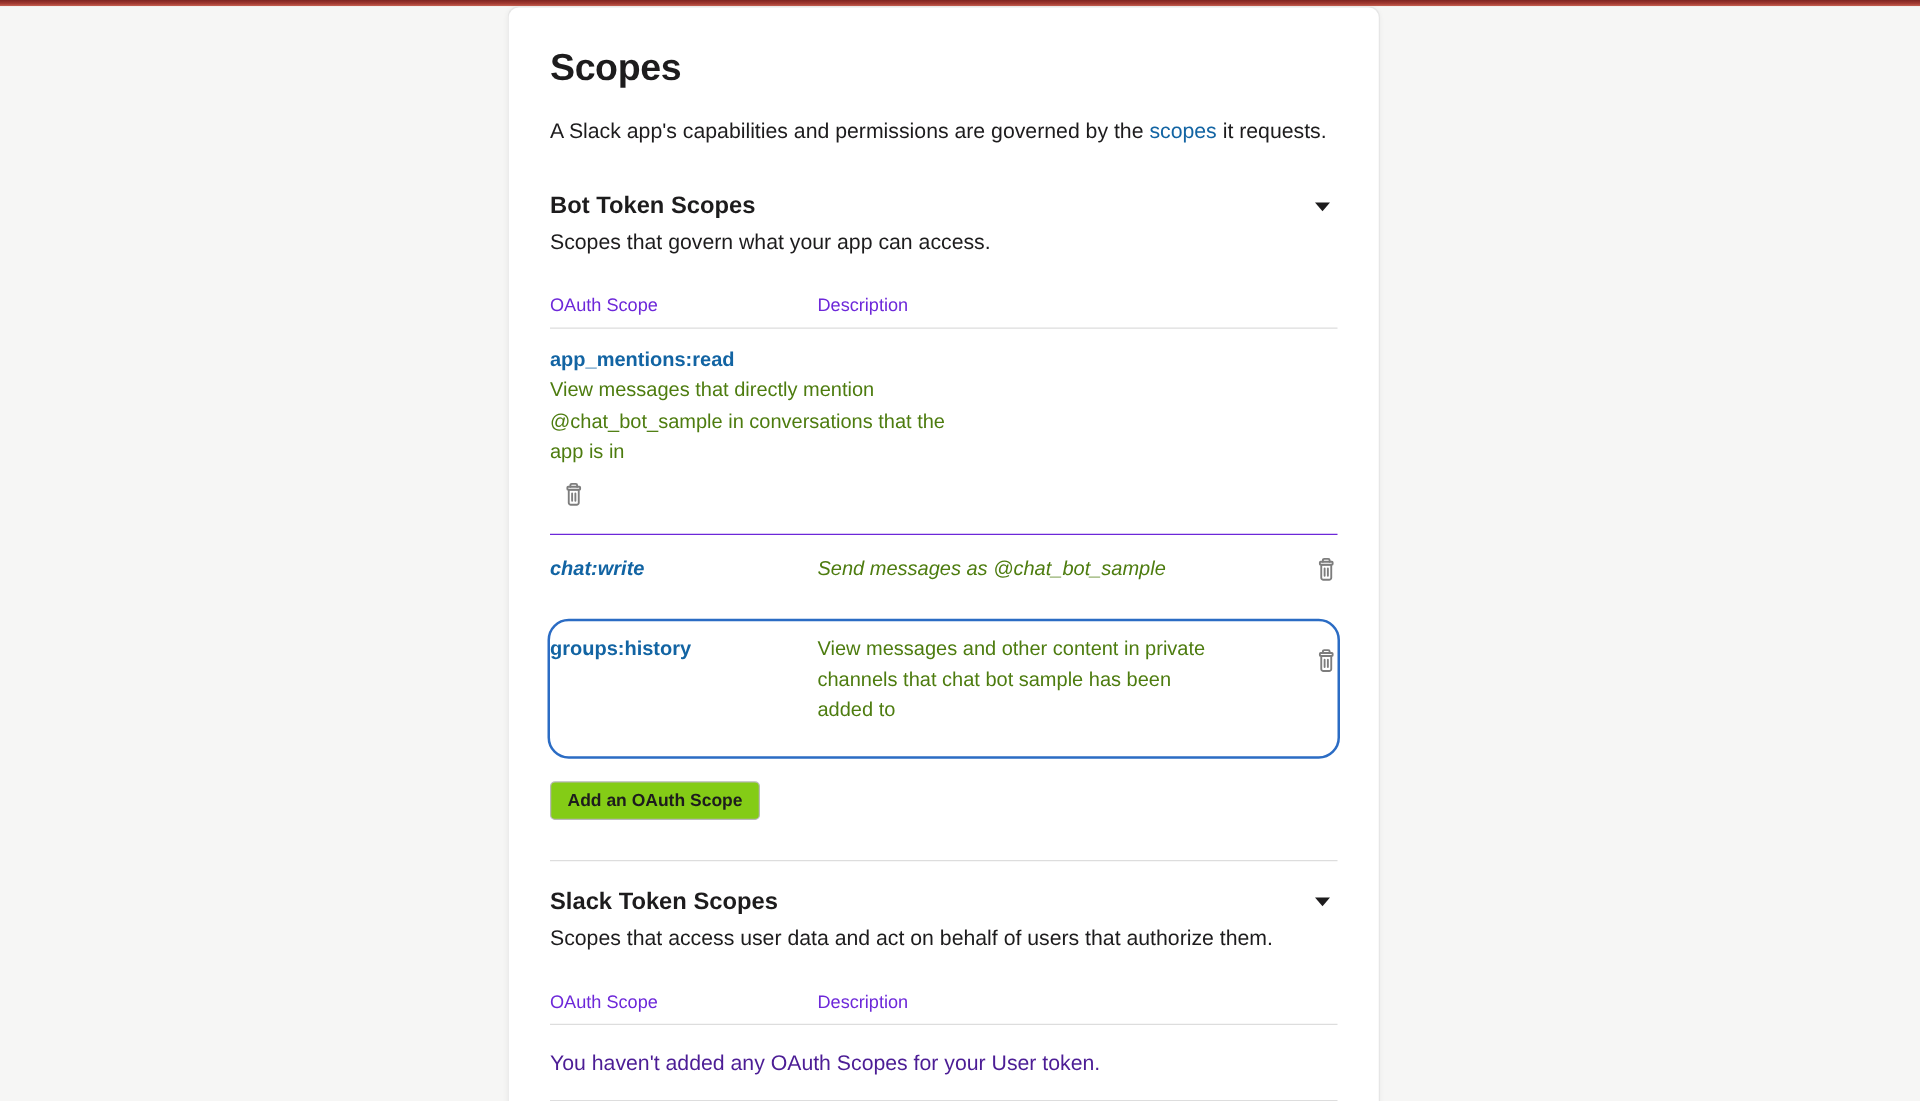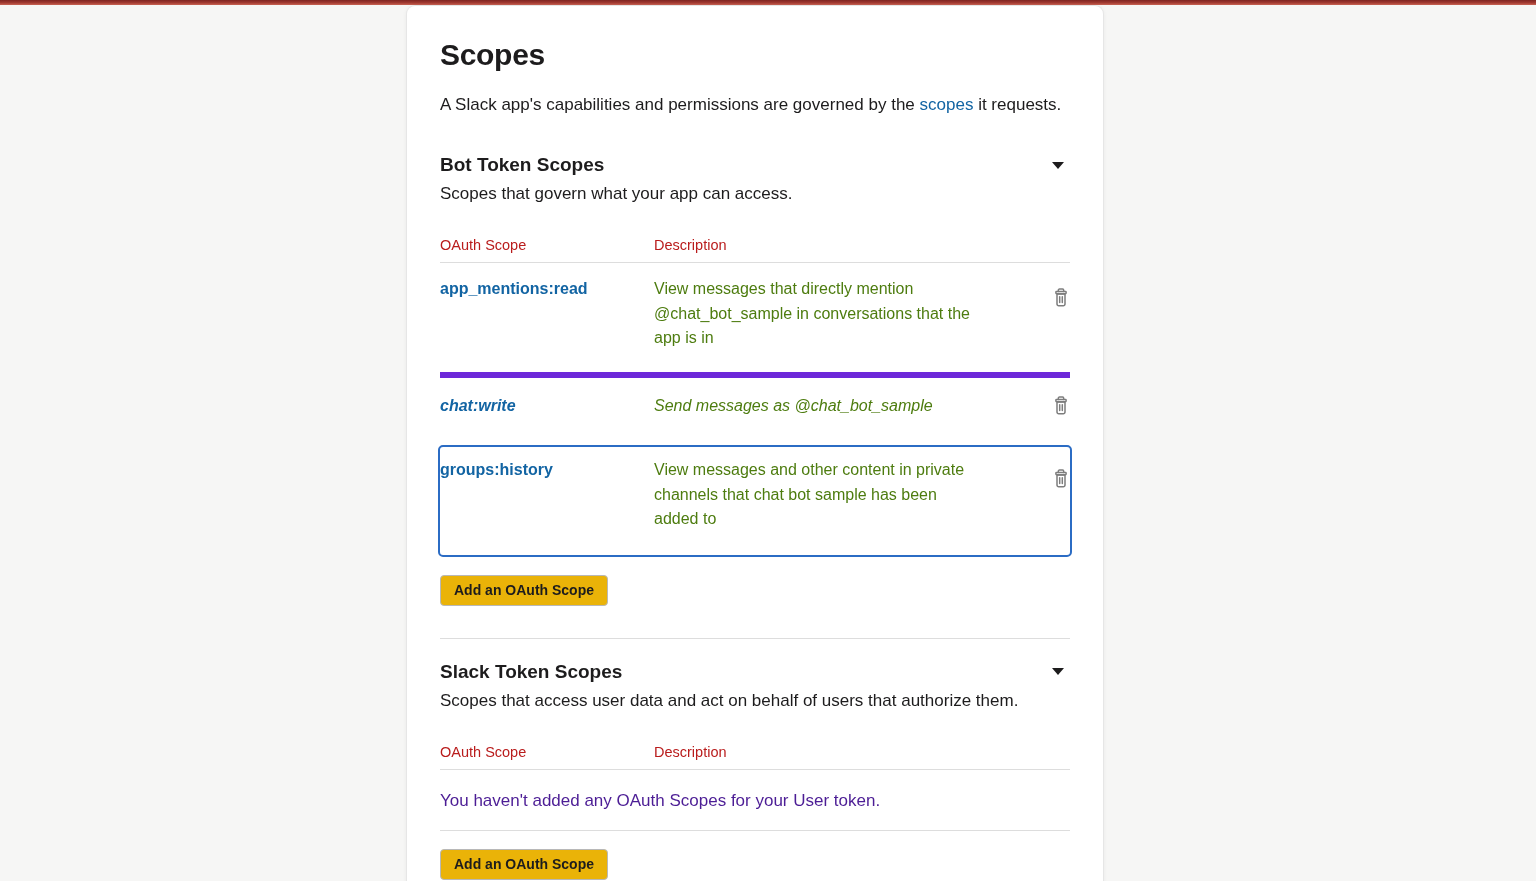--- a/index.html
+++ b/index.html
@@ -44,47 +44,47 @@
     border-top: 7px solid #1d1c1d;
     cursor: pointer;
   }
   .section-sub { margin-top: 5px; font-size: 17px; line-height: 24px; }
 
   .tbl-head {
     margin-top: 31px;
     display: flex;
     padding-bottom: 9px;
     border-bottom: 1px solid #dddddd;
-    font-size: 14.5px; color: #b91c1c;
+    font-size: 14.5px; color: #6d28d9;
   }
   .col-scope { width: 214px; flex: none; }
   .col-desc  { width: 325px; flex: none; }
   .col-fill  { flex: 1; }
   .col-trash { flex: none; width: 28px; display: flex; justify-content: flex-end; align-items: flex-start; }
 
   .tbl-row { display: flex; align-items: flex-start; }
-  .row-1 { padding: 14px 0 21px 0; border-bottom: 6px solid #6d28d9; }
+  .row-1 { padding: 14px 0 21px 0; border-bottom: 1px solid #6d28d9; flex-direction: column; }
   .row-2 { padding: 16px 0 0 0; margin-bottom: 27px; font-style: italic; }
   .row-highlight {
     border: 2px solid #2b6cc4;
-    border-radius: 5px;
+    border-radius: 17px;
     margin: 0 -2px;
     padding: 11px 0 23px 0;
   }
   .scope-link { font-size: 16px; font-weight: 700; line-height: 24px; }
   .desc-text { font-size: 16px; line-height: 24.5px; color: #4d7c0f; }
   .row-1 .col-trash, .row-2 .col-trash, .row-highlight .col-trash { padding-top: 11px; }
   .row-2 .col-trash { padding-top: 2px; }
 
   .trash-btn { background: none; border: none; cursor: pointer; padding: 0; line-height: 0; }
 
   .add-btn {
     margin-top: 18px;
     display: inline-block;
-    background: #eab308;
+    background: #84cc16;
     border: 1px solid #b8b8b8;
     border-radius: 4px;
     padding: 6px 13px 7px 13px;
     font-family: "Liberation Sans", sans-serif;
     font-size: 14px; font-weight: 700; color: #1d1c1d;
     cursor: pointer;
   }
   .divider {
     border: none; border-top: 1px solid #dddddd;
     margin-top: 32px;

